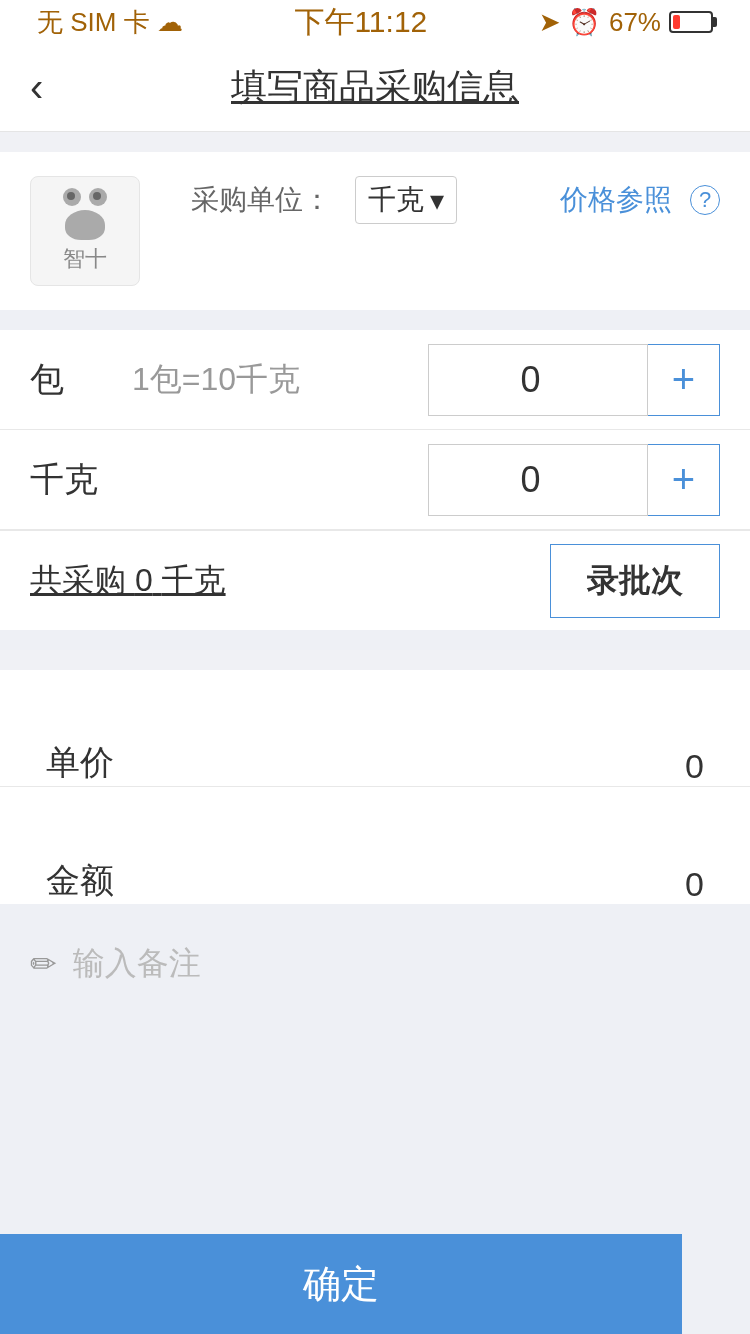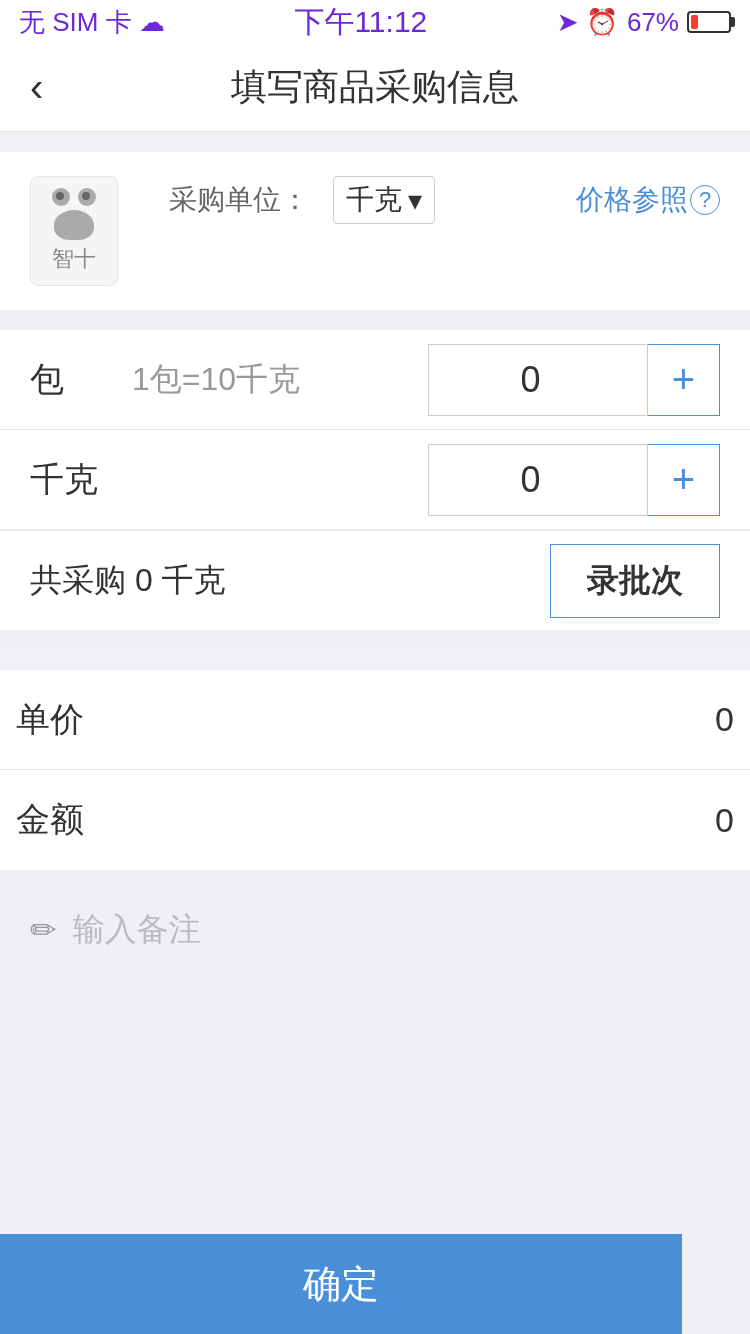--- a/index.html
+++ b/index.html
@@ -13,23 +13,23 @@
       color: #333;
     }
 
     
     .status-bar {
       height: 44px;
       background: #fff;
       display: flex;
       align-items: center;
       justify-content: space-between;
-      padding: 0 19px;
+      padding: 0 37px;
       font-size: 28px;
-      color: #6d28d9;
+      color: #a16207;
     }
     .status-left { font-size: 26px; }
     .status-center { font-size: 30px; font-weight: 500; }
     .status-right { display: flex; align-items: center; gap: 8px; font-size: 26px; }
     .battery {
       display: inline-flex; align-items: center; gap: 2px;
     }
     .battery-body {
       width: 44px; height: 22px; border: 2px solid #333; border-radius: 4px;
       position: relative; display: flex; align-items: center; padding: 2px;
@@ -59,33 +59,34 @@
       cursor: pointer;
       padding-right: 20px;
     }
     .nav-title {
       position: absolute;
       left: 50%;
       transform: translateX(-50%);
       font-size: 36px;
       font-weight: 500;
       color: #333;
+      text-decoration: underline;
     }
 
     
     .product-card {
       background: #fff;
       margin-top: 20px;
       padding: 24px 30px;
       display: flex;
       align-items: flex-start;
       gap: 24px;
     }
     .product-image {
-      width: 88px;
+      width: 110px;
       height: 110px;
       border: 1px solid #e5e5e5;
       border-radius: 8px;
       background: #f5f5f5;
       display: flex;
       align-items: center;
       justify-content: center;
       color: #999;
       font-size: 40px;
       flex-shrink: 0;
@@ -150,21 +151,21 @@
       background: #fff;
       gap: 6px;
       margin-left: 12px;
     }
     .unit-select-wrapper { display: flex; align-items: center; gap: 12px; margin-left: 27px; }
     .price-ref {
       color: #4a90d9;
       font-size: 28px;
       display: flex;
       align-items: center;
-      gap: 2px;
+      gap: 18px;
     }
 
     
     .section-divider {
       height: 20px;
       background: #eef0f5;
     }
 
     
     .input-section { background: #fff; }
@@ -218,39 +219,39 @@
     
     .total-row {
       display: flex;
       align-items: center;
       justify-content: space-between;
       padding: 0 30px;
       height: 100px;
       background: #fff;
       border-top: 1px solid #e8e8e8;
     }
-    .total-text { font-size: 32px; color: #333; }
+    .total-text { font-size: 32px; color: #333; text-decoration: underline; }
     .record-btn {
       border: 1px solid #4a90d9;
       background: #fff;
       color: #333;
       font-size: 32px;
       padding: 14px 36px;
       cursor: pointer;
       font-weight: bold;
     }
 
     
     .price-section { background: #fff; margin-top: 20px; }
     .price-row {
       display: flex;
-      align-items: center;
-      justify-content: space-between;
-      padding: 0 16px;
-      height: 100px;
+      align-items: flex-end;
+      justify-content: space-between;
+      padding: 0 46px;
+      height: 117px;
       border-bottom: 1px solid #e8e8e8;
     }
     .price-row-label { font-size: 34px; color: #333; }
     .price-row-value { font-size: 34px; color: #333; }
 
     
     .remark-section {
       background: #eef0f5;
       padding: 30px 30px;
       display: flex;

